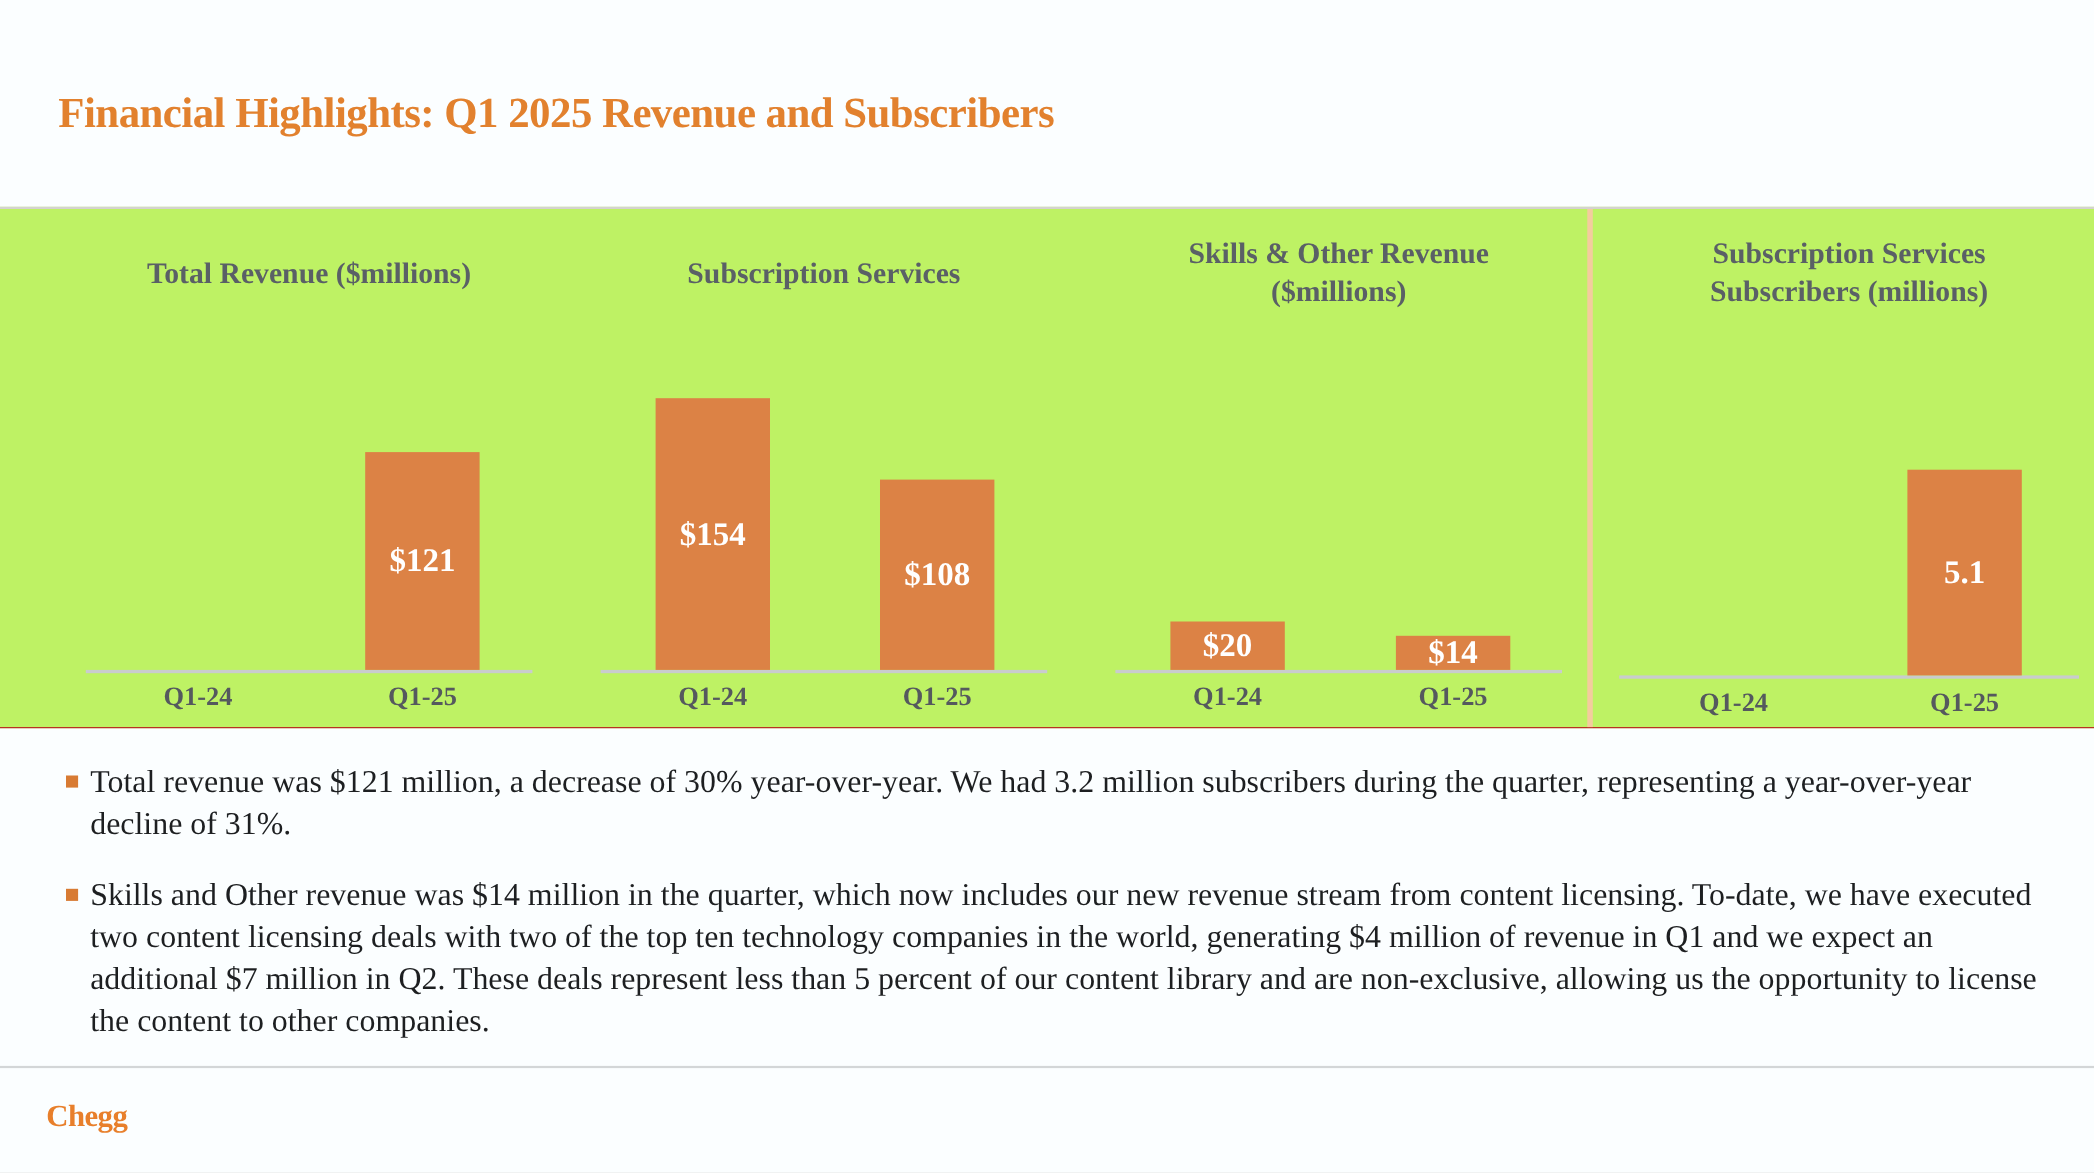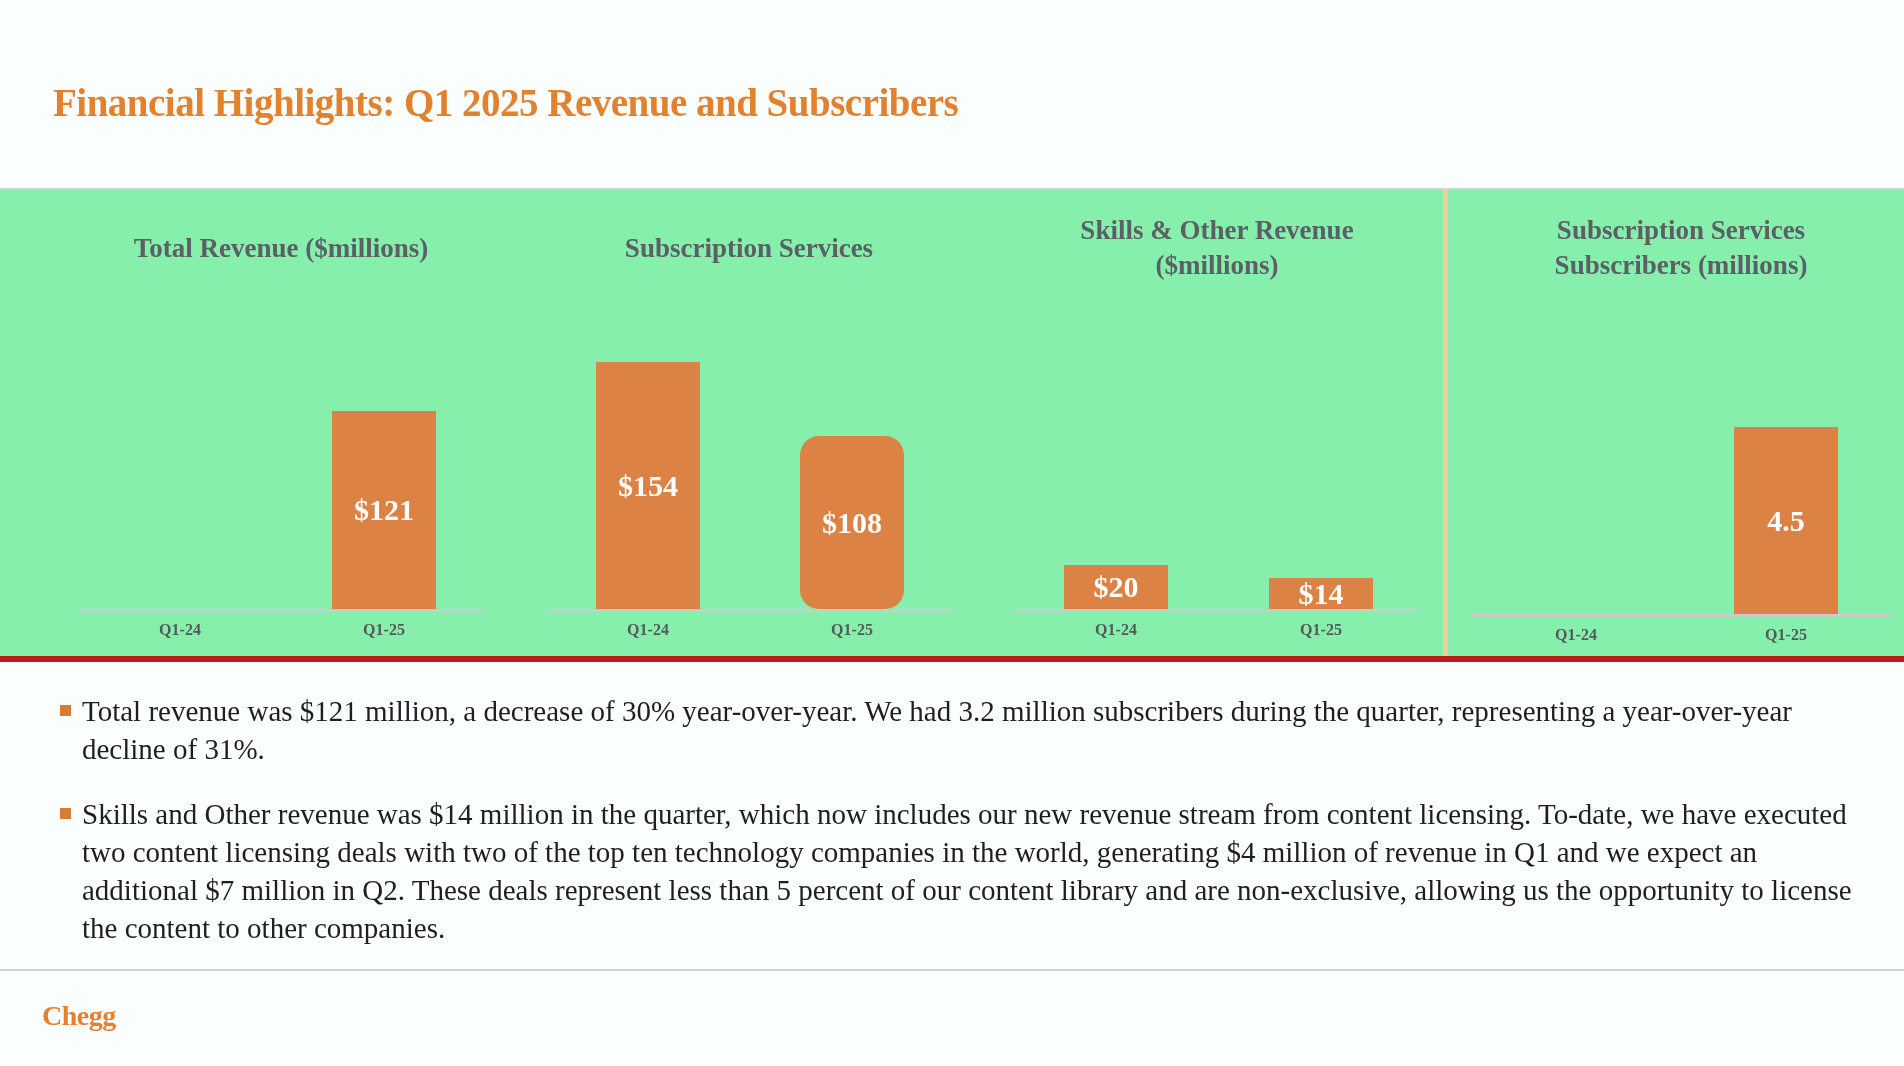--- a/index.html
+++ b/index.html
@@ -6,38 +6,38 @@
   .slide{
     position:relative;width:1904px;height:1066px;background:#fbfeff;
     font-family:Liberation Serif, serif;overflow:hidden;
   }
   .page-title{
     position:absolute;left:53px;top:80px;font-size:39px;font-weight:bold;
     color:#e2812e;letter-spacing:-0.5px;white-space:nowrap;
   }
   .chart-band{
     position:absolute;left:0;top:188px;width:1904px;height:474px;
-    background:#86efac;border-top:2px solid #d4d2cf;border-bottom:6px solid #b91c1c;
+    background:#bef264;border-top:2px solid #d4d2cf;border-bottom:1px solid #b91c1c;
     box-sizing:border-box;
   }
   .chart{position:absolute;top:0;height:100%;}
   .chart-title{
     position:absolute;top:16px;left:0;right:0;height:84px;
     display:flex;flex-direction:column;justify-content:center;align-items:center;
     text-align:center;font-size:27px;font-weight:bold;color:#5a6066;line-height:35px;
   }
   .axis{position:absolute;height:3px;background:#c9cccd;}
   .bar{
     position:absolute;width:104px;background:#dc8245;
     display:flex;align-items:center;justify-content:center;
   }
   .bar-label{color:#ffffff;font-size:30px;font-weight:bold;white-space:nowrap;}
   .xlab{
     position:absolute;width:160px;text-align:center;
-    font-size:16px;font-weight:bold;color:#55595e;white-space:nowrap;
+    font-size:24px;font-weight:bold;color:#55595e;white-space:nowrap;
   }
   .separator{position:absolute;left:1443px;top:0;width:5px;height:100%;background:#f4cc9e;}
   .bullets{position:absolute;left:60px;top:692px;width:1806px;}
   .bullet{
     position:relative;padding-left:22px;font-size:29px;line-height:38px;
     color:#1d1f21;margin-bottom:27px;
   }
   .bullet-marker{position:absolute;left:0;top:13px;width:11px;height:11px;background:#d87b33;}
   .footer-rule{position:absolute;left:0;top:969px;width:1904px;height:2px;background:#d3d6d7;}
   .chegg-logo{
@@ -70,21 +70,21 @@
       </div>
       <div class="chart" style="left: 506px; width: 486px;">
         <div class="chart-title">
           <div>Subscription Services</div>
         </div>
         <div class="axis" style="top: 419px; left: 40px; width: 406px;"></div>
         <div class="bar" style="left: 90px; top: 172px; height: 247px;">
           <div class="bar-label">$154</div>
         </div>
         <div class="xlab" style="left: 62px; top: 431px;">Q1-24</div>
-        <div class="bar" style="left: 294px; top: 246px; height: 173px; border-radius: 19px;">
+        <div class="bar" style="left: 294px; top: 246px; height: 173px;">
           <div class="bar-label">$108</div>
         </div>
         <div class="xlab" style="left: 266px; top: 431px;">Q1-25</div>
       </div>
       <div class="chart" style="left: 974px; width: 486px;">
         <div class="chart-title">
           <div>Skills &amp; Other Revenue</div>
           <div>($millions)</div>
         </div>
         <div class="axis" style="top: 419px; left: 40px; width: 406px;"></div>
@@ -98,21 +98,21 @@
         <div class="xlab" style="left: 267px; top: 431px;">Q1-25</div>
       </div>
       <div class="chart" style="left: 1432px; width: 498px;">
         <div class="chart-title">
           <div>Subscription Services</div>
           <div>Subscribers (millions)</div>
         </div>
         <div class="axis" style="top: 424px; left: 40px; width: 418px;"></div>
         <div class="xlab" style="left: 64px; top: 436px;">Q1-24</div>
         <div class="bar" style="left: 302px; top: 237px; height: 187px;">
-          <div class="bar-label">4.5</div>
+          <div class="bar-label">5.1</div>
         </div>
         <div class="xlab" style="left: 274px; top: 436px;">Q1-25</div>
       </div>
     </div>
 
   <div class="bullets">
     <div class="bullet">
       <span class="bullet-marker"></span>
       <span>Total revenue was $121 million, a decrease of 30% year-over-year. We had 3.2 million subscribers during the quarter, representing a year-over-year decline of 31%.</span>
     </div>

